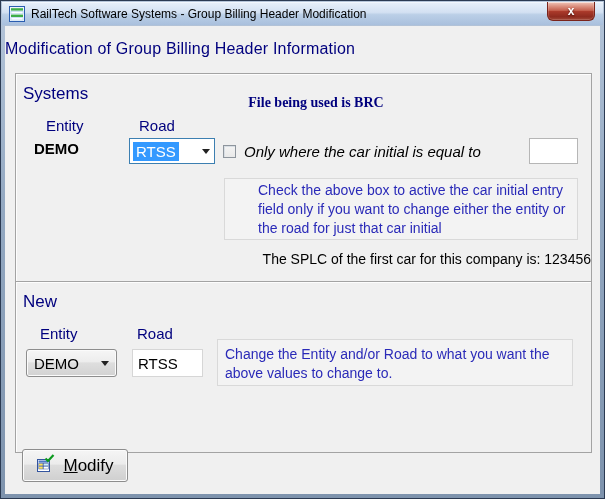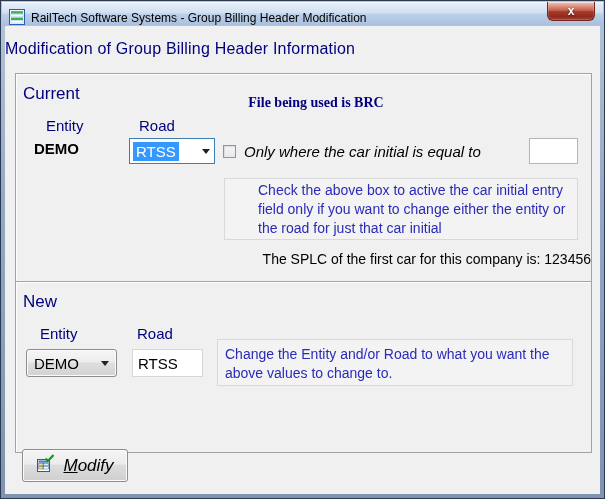--- a/index.html
+++ b/index.html
@@ -9,21 +9,21 @@
   .window{
     position:relative;width:605px;height:499px;
     border:1px solid #2b3a52;
     background:linear-gradient(180deg,#b6c6da 0%,#94a9c2 40%,#7e93ad 100%);
     overflow:hidden;
   }
   .titlebar{
     position:absolute;left:1px;right:1px;top:1px;height:23px;
     background:linear-gradient(180deg,#e8f0fa 0%,#d3e1f2 45%,#bbcfe7 55%,#a9c0dd 100%);
     box-shadow:inset 0 1px 0 #f2f7fd;
-    display:flex;align-items:flex-end;padding-left:7px;
+    display:flex;align-items:center;padding-left:7px;
   }
   .app-icon{width:16px;height:16px;flex:0 0 auto;display:inline-block;}
   .title-text{font-size:12px;color:#000;margin-left:6px;white-space:nowrap;}
 
   .x-button{
     position:absolute;top:0;right:8px;width:48px;height:19px;
     border:1px solid #7a231a;border-top:none;border-radius:0 0 6px 6px;
     background:linear-gradient(180deg,#f0c6ba 0%,#dd9484 22%,#c4604e 47%,#aa392a 53%,#8e2b1f 82%,#a44a39 100%);
     box-shadow:inset 0 1px 0 rgba(255,255,255,.45), inset 0 0 0 1px rgba(255,255,255,.15);
     display:flex;align-items:center;justify-content:center;cursor:pointer;
@@ -110,21 +110,21 @@
     border:1px solid #d6d6d6;background:#fff;font-size:15px;padding:0 5px;
     font-family:"Liberation Sans",sans-serif;color:#000;
   }
 
   .btn{
     position:absolute;top:423px;height:33px;
     border:1px solid #8d8d8d;border-radius:3px;
     background:linear-gradient(180deg,#f5f5f5 0%,#ececec 45%,#dddddd 50%,#cfcfcf 100%);
     box-shadow:inset 0 0 0 1px #fbfbfb;
     display:flex;align-items:center;justify-content:center;gap:8px;
-    font-family:"Liberation Sans",sans-serif;font-size:17px;color:#000;cursor:pointer;font-style:italic;
+    font-family:"Liberation Sans",sans-serif;font-size:17px;color:#000;cursor:pointer;
   }
   .modify-btn{left:17px;width:106px;}
   .close-btn{left:477px;width:106px;}
   .u{text-decoration:underline;}
   .btn svg{flex:0 0 auto;}
 </style>
 </head>
 <body>
 
 <div class="window">
@@ -143,21 +143,21 @@
     <div class="x-button">
       <span class="x-glyph">x</span>
     </div>
   </div>
 
   <div class="content">
 
     <div class="heading">Modification of Group Billing Header Information</div>
 
     <div class="groupbox current-group">
-      <div class="section-label">Current</div>
+      <div class="section-label">Systems</div>
       <div class="file-note">File being used is BRC</div>
 
       <div class="fld-label cur-entity-label">Entity</div>
       <div class="fld-label cur-road-label">Road</div>
 
       <div class="entity-static">DEMO</div>
 
       <div class="combo-focused">
         <span class="combo-sel-value">RTSS</span>
         <span class="combo-arrow-zone">

